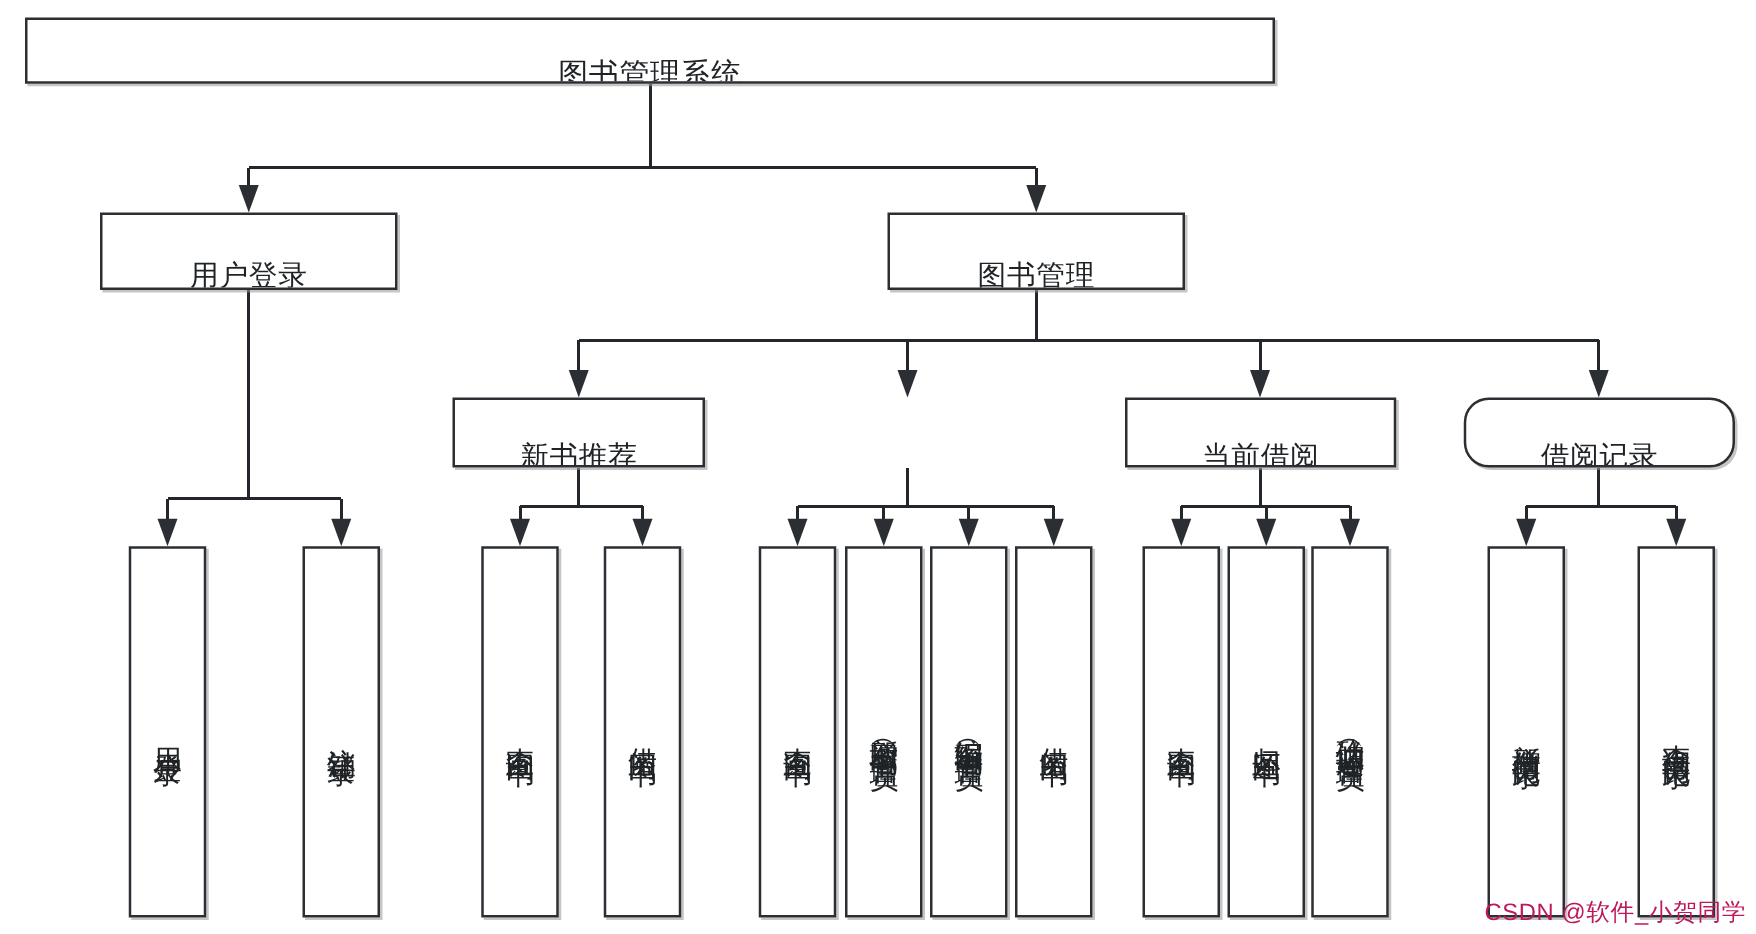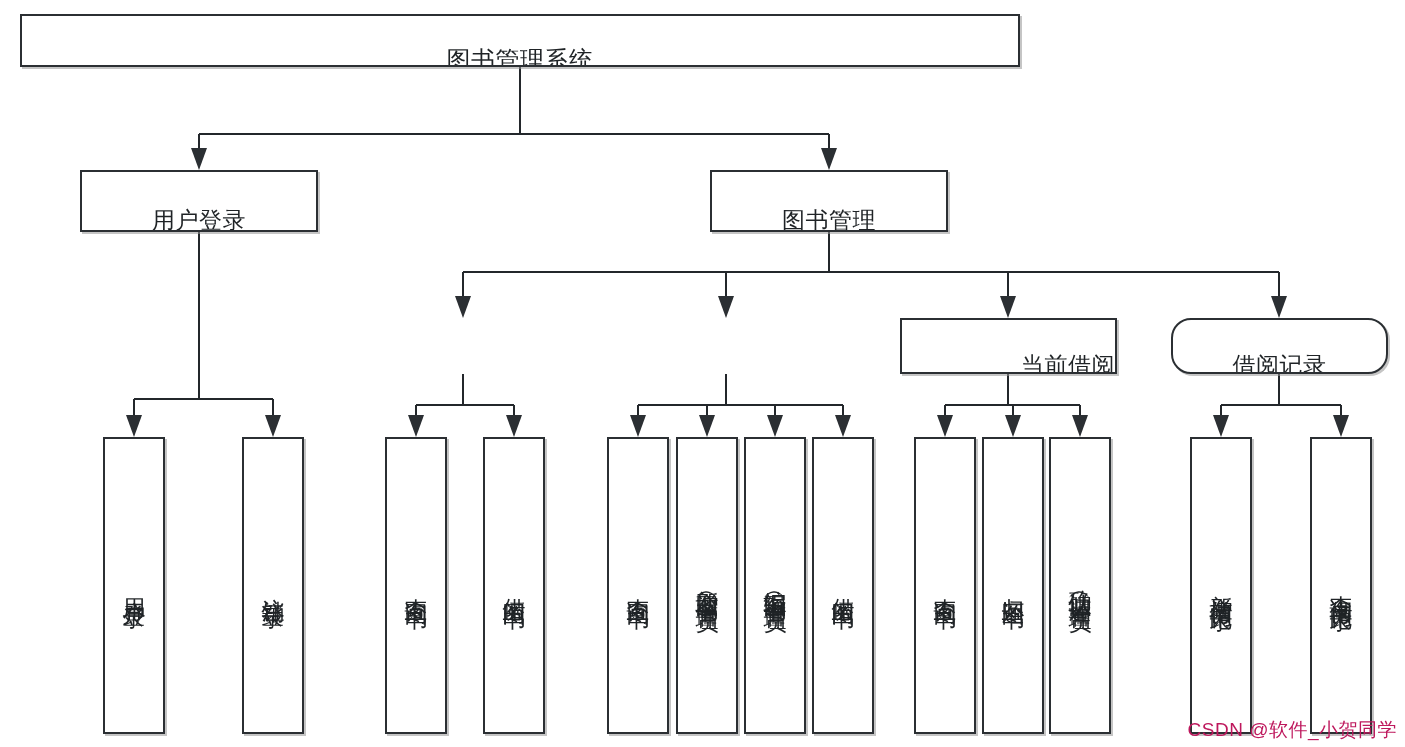--- a/index.html
+++ b/index.html
@@ -165,23 +165,26 @@
   </div>
 
   <div class="node horiz" style="left:80px; top:170px; width:238px; height:62px;">
     <span class="label">用户登录</span>
   </div>
 
   <div class="node horiz" style="left:710px; top:170px; width:238px; height:62px;align-items:center;">
     <span class="label">图书管理</span>
   </div>
 
-
-
-  <div class="node horiz" style="left:900px; top:318px; width:217px; height:56px;justify-content:flex-end;">
+  <div class="node horiz" style="left:362px; top:318px; width:202px; height:56px;">
+    <span class="label">新书推荐</span>
+  </div>
+
+
+  <div class="node horiz" style="left:900px; top:318px; width:217px; height:56px;">
     <span class="label">当前借阅</span>
   </div>
 
   <div class="node horiz" style="left:1171px; top:318px; width:217px; height:56px;border-radius:20px;">
     <span class="label">借阅记录</span>
   </div>
 
   <div class="node vert" style="left:103px; top:437px; width:62px; height:297px;">
     <span class="label">用户登录</span>
   </div>

